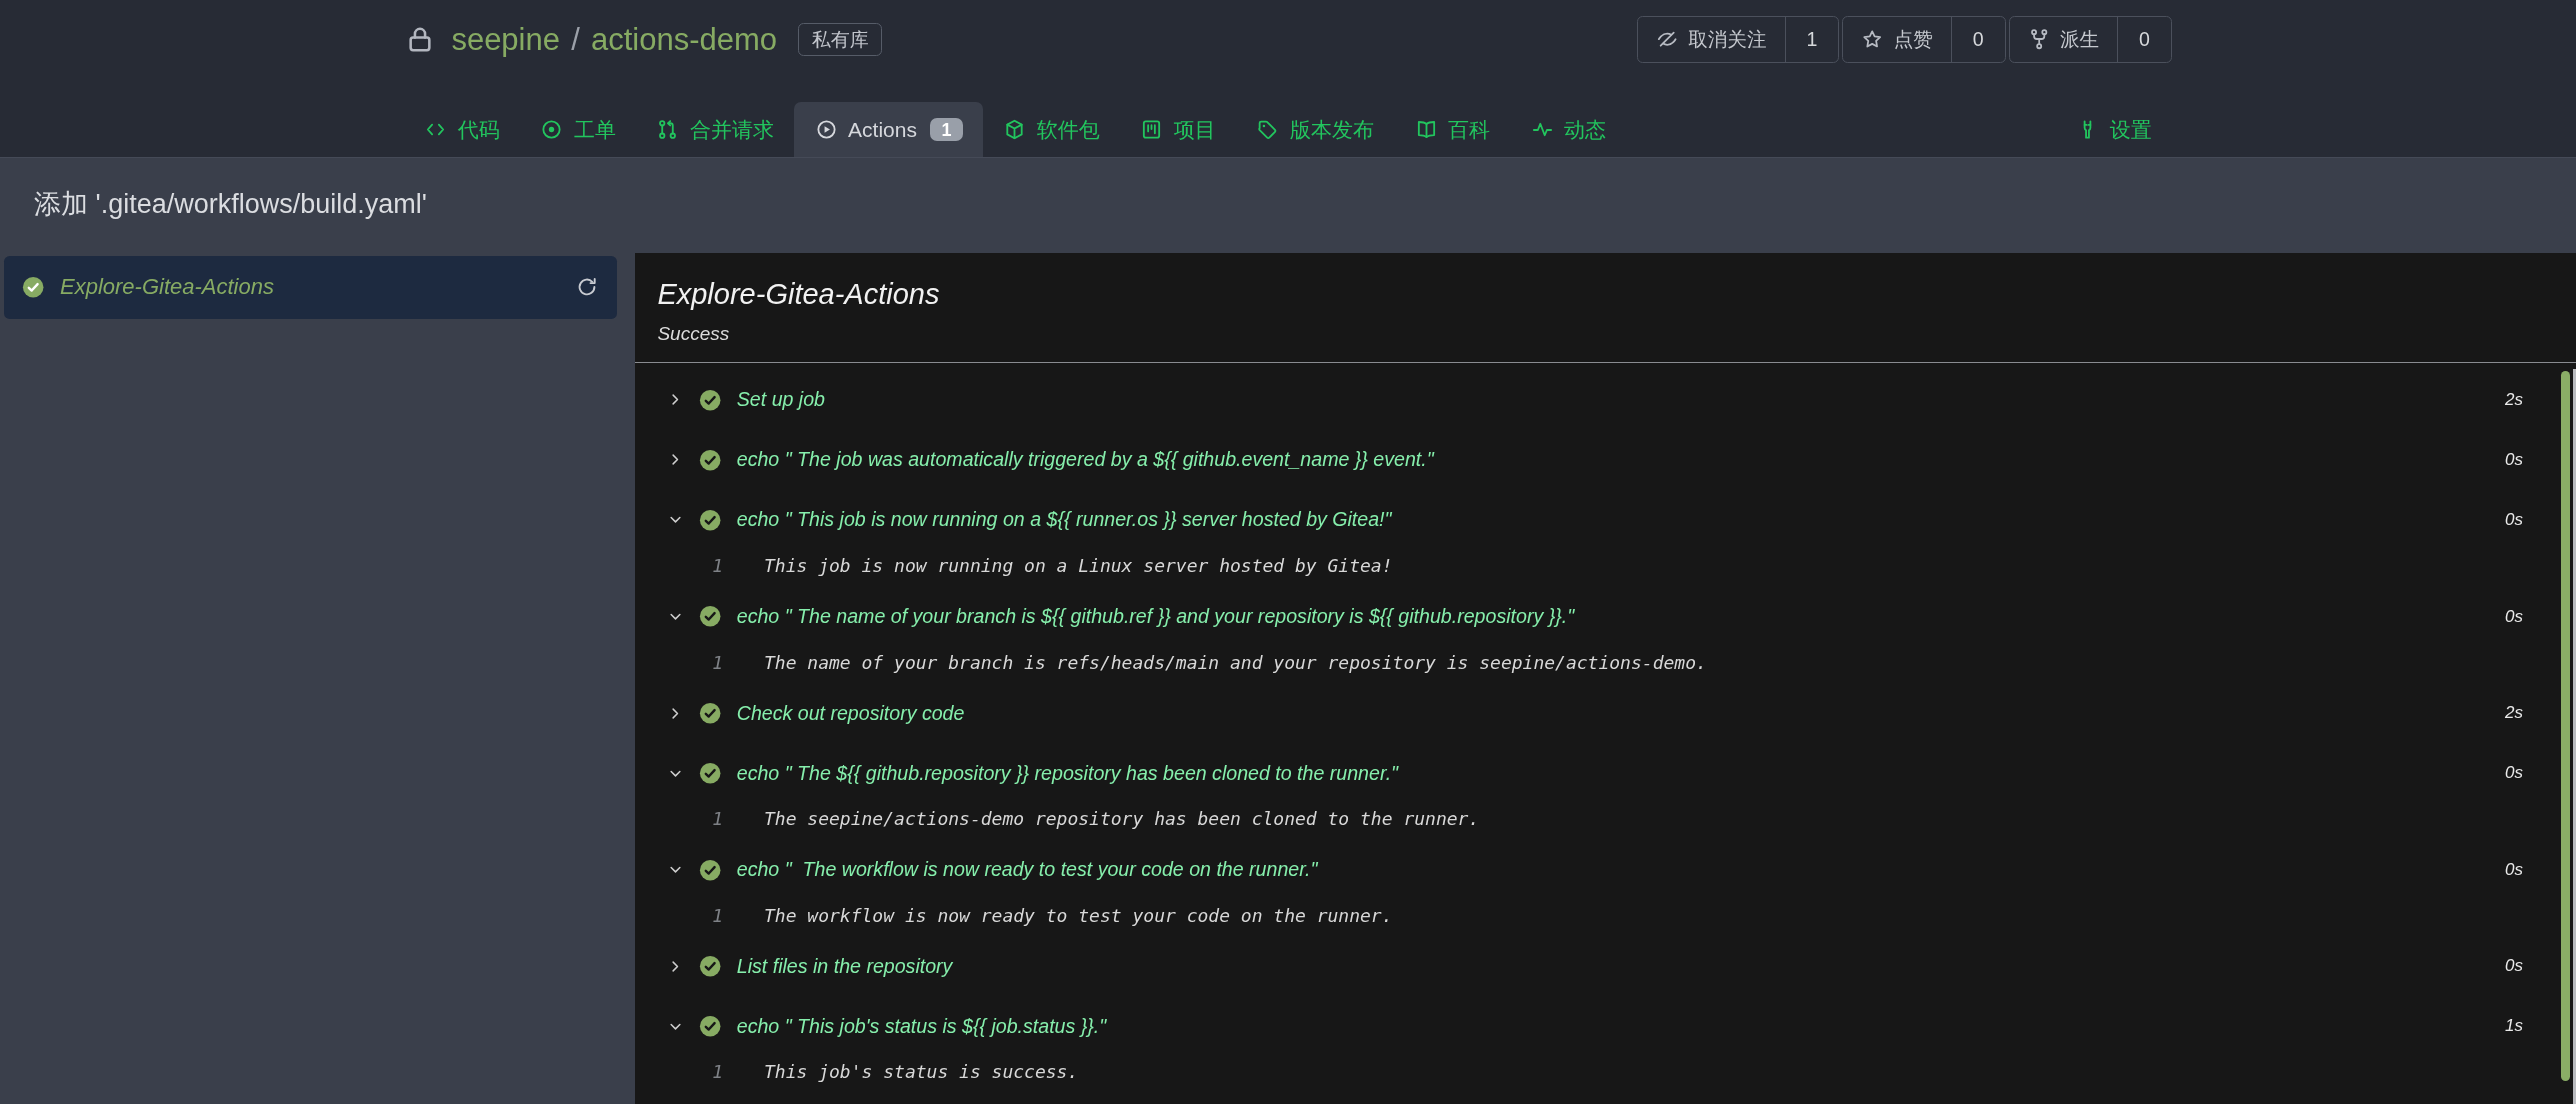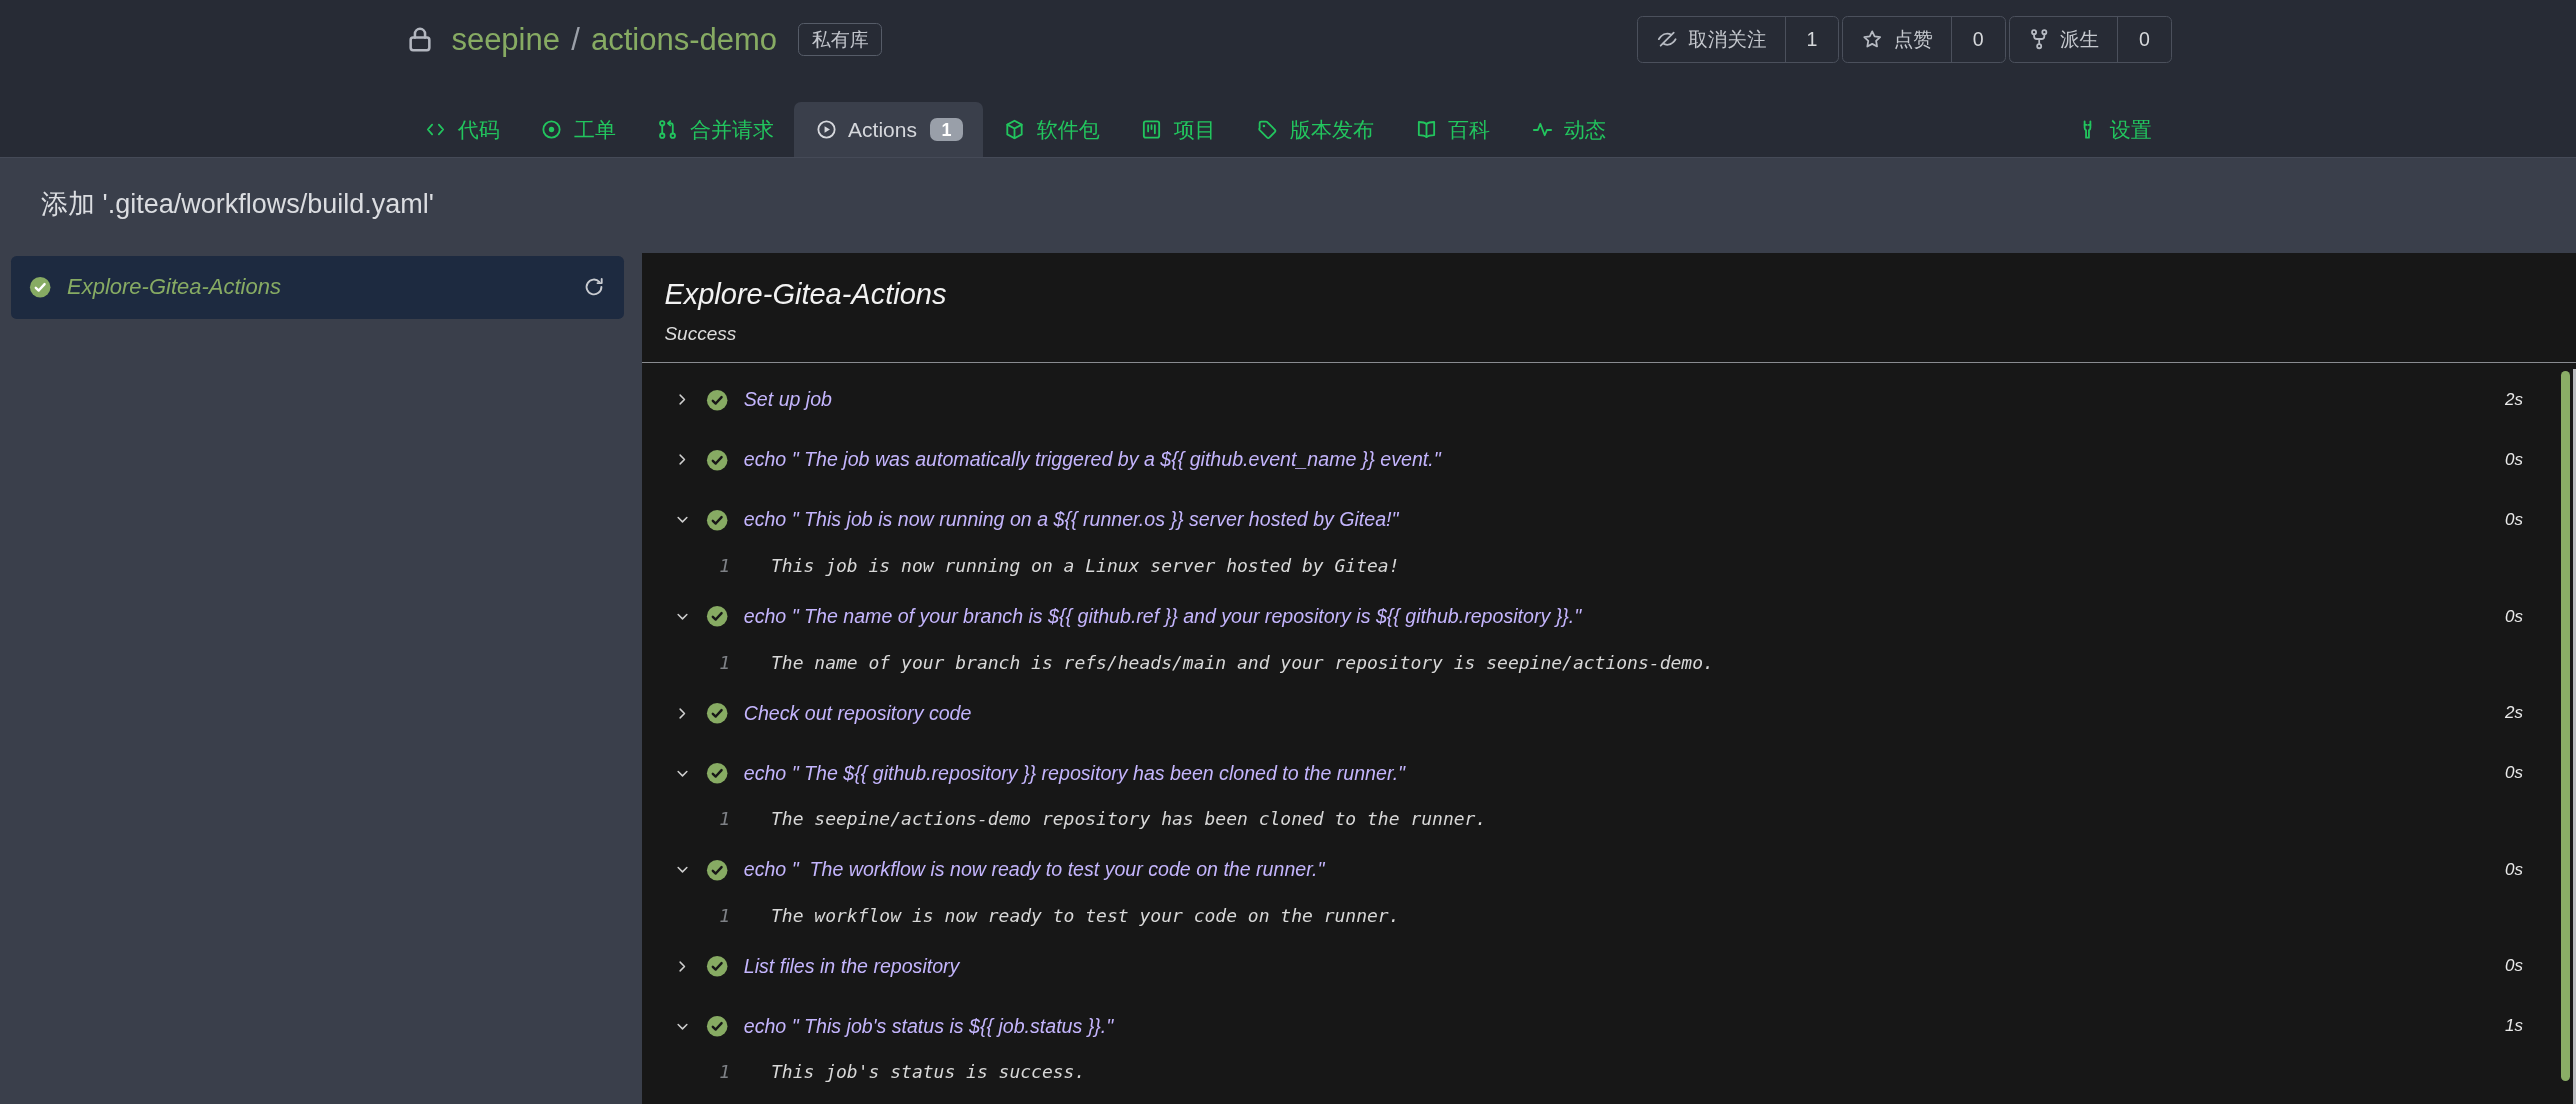--- a/index.html
+++ b/index.html
@@ -34,41 +34,41 @@
   .hdr-tabs .container{align-items:flex-end;height:100%;}
   .tab{height:55px;display:flex;align-items:center;gap:10.5px;padding:0 20.3px;
     font-size:21px;color:#22c55e;border-radius:7px 7px 0 0;cursor:pointer;white-space:nowrap;}
   .tab .icon{width:23px;height:23px;}
   .tab.active{background:#3a3f4b;color:#d6d8dd;}
   .tab-badge{background:#999fa9;color:#ffffff;border-radius:7px;padding:2.8px 11.2px;
     font-size:18px;font-weight:700;line-height:1;margin-left:2.8px;}
   .tab-settings{margin-left:auto;}
 
   
-  .page{height:947px;display:flex;flex-direction:column;padding-left:7px;}
+  .page{height:947px;display:flex;flex-direction:column;}
   .run-title{padding:28px 0 0 34px;font-size:27px;color:#dbdde1;height:60px;box-sizing:content-box;}
   .content{flex:1;display:flex;align-items:stretch;min-height:0;font-style:italic;}
   .sidebar{width:635px;flex:none;box-sizing:border-box;padding:9.8px 18px 0 4.2px;}
   .job-item{background:#1d2a40;border-radius:5.6px;height:63px;display:flex;align-items:center;
     padding:0 18px;cursor:pointer;}
   .check{width:22.4px;height:22.4px;flex:none;}
   .job-item .check svg path{stroke:#ffffff;}
   .job-label{color:#87ab63;font-size:22px;margin-left:15.4px;flex:1;white-space:nowrap;overflow:hidden;}
   .sync{width:24px;height:24px;color:#c8cbd1;cursor:pointer;}
 
   .main{flex:1;background:#171717;margin-top:7px;position:relative;overflow:hidden;}
   .panel-head{padding:24px 25px 17px 22.4px;border-bottom:1.4px solid #8a8c91;}
   .panel-title{font-size:29px;color:#f2f2f2;line-height:1.2;}
   .panel-status{font-size:19px;color:#dcdcdc;margin-top:11.2px;}
 
   .steps{padding-top:7px;}
   .step{height:60px;display:flex;align-items:center;padding:0 53px 0 31px;cursor:pointer;}
   .chev{width:19px;height:19px;color:#cfcfcf;flex:none;}
   .step .check{margin-left:14px;}
-  .step-label{font-size:19.6px;color:#c4b5fd;margin-left:15.4px;flex:1;white-space:pre;overflow:hidden;}
+  .step-label{font-size:19.6px;color:#86efac;margin-left:15.4px;flex:1;white-space:pre;overflow:hidden;}
   .dur{font-size:17px;color:#eaeaea;flex:none;}
   .log{margin-bottom:5.6px;}
   .log-line{height:31px;display:flex;align-items:center;
     font-family:"DejaVu Sans Mono","Liberation Mono",monospace;font-size:18px;}
   .ln{width:88px;text-align:right;color:#7e8186;flex:none;}
   .lt{margin-left:41px;color:#d8d8d8;white-space:pre;}
 
   .scroll-thumb{position:absolute;right:5.6px;top:118px;width:9.8px;height:710px;
     border-radius:4.9px;background:#8aad66;cursor:pointer;}
   .track-line{position:absolute;right:0;top:116px;bottom:0;width:2.8px;background:#b9bbbf;}

